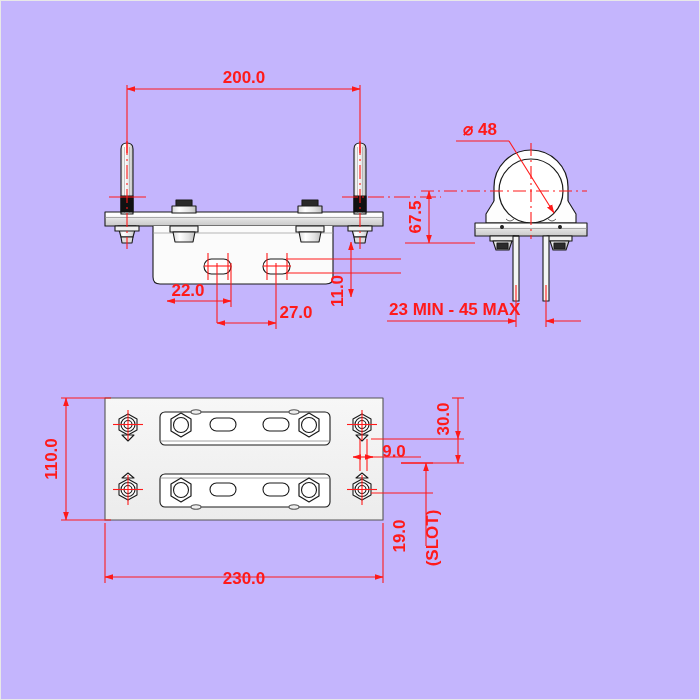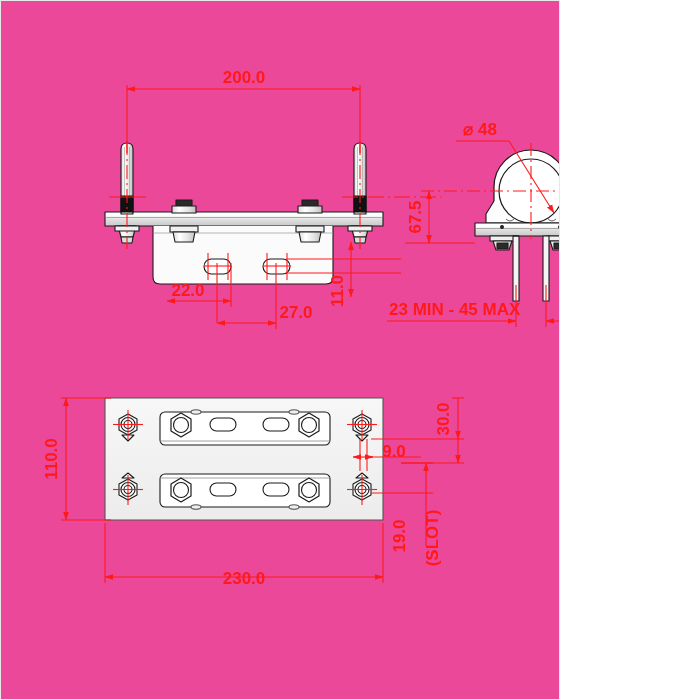--- a/index.html
+++ b/index.html
@@ -1,17 +1,17 @@
 <!DOCTYPE html>
 <html><head>
 <meta charset="utf-8">
 <style>
   html,body{margin:0;padding:0;background:#ffffff;}
   body{font-family:"Liberation Sans",sans-serif;}
-  #stage{position:relative;width:560px;height:700px;background:#ec4899;
+  #stage{position:relative;width:700px;height:700px;background:#c4b5fd;
          border:1px solid #e8e8e8;box-sizing:border-box;overflow:hidden;}
   #dwg{position:absolute;left:0;top:0;width:700px;height:700px;}
   text{font-family:"Liberation Sans",sans-serif;}
   .dimtxt{fill:#ff1a1a;font-size:17px;font-weight:700;}
 </style>
 </head>
 <body>
 
 <div id="stage">
 <svg id="dwg" viewBox="0 0 700 700" xmlns="http://www.w3.org/2000/svg">

